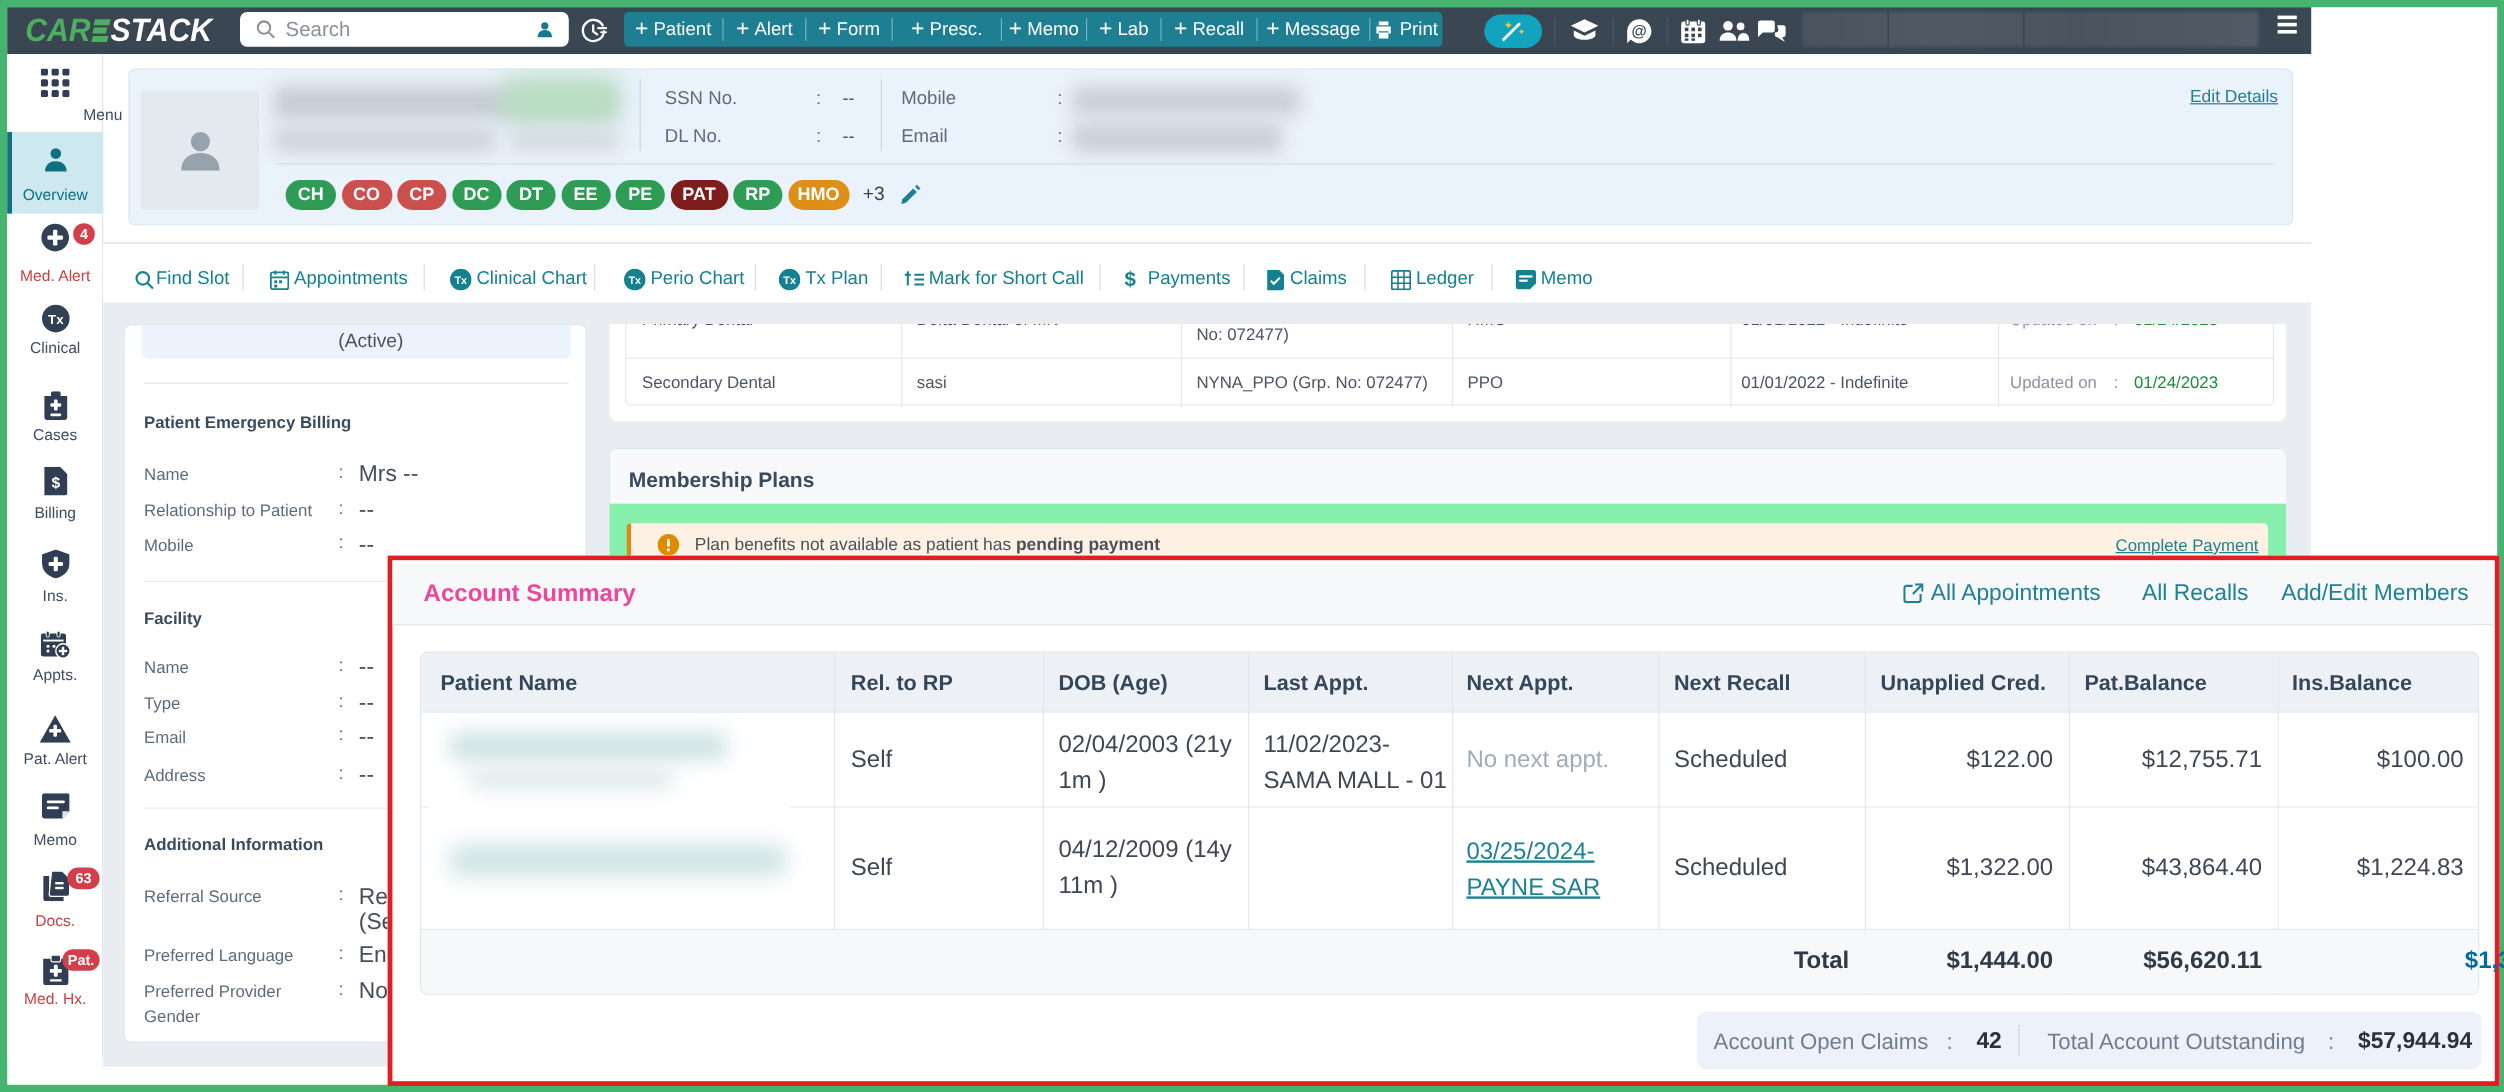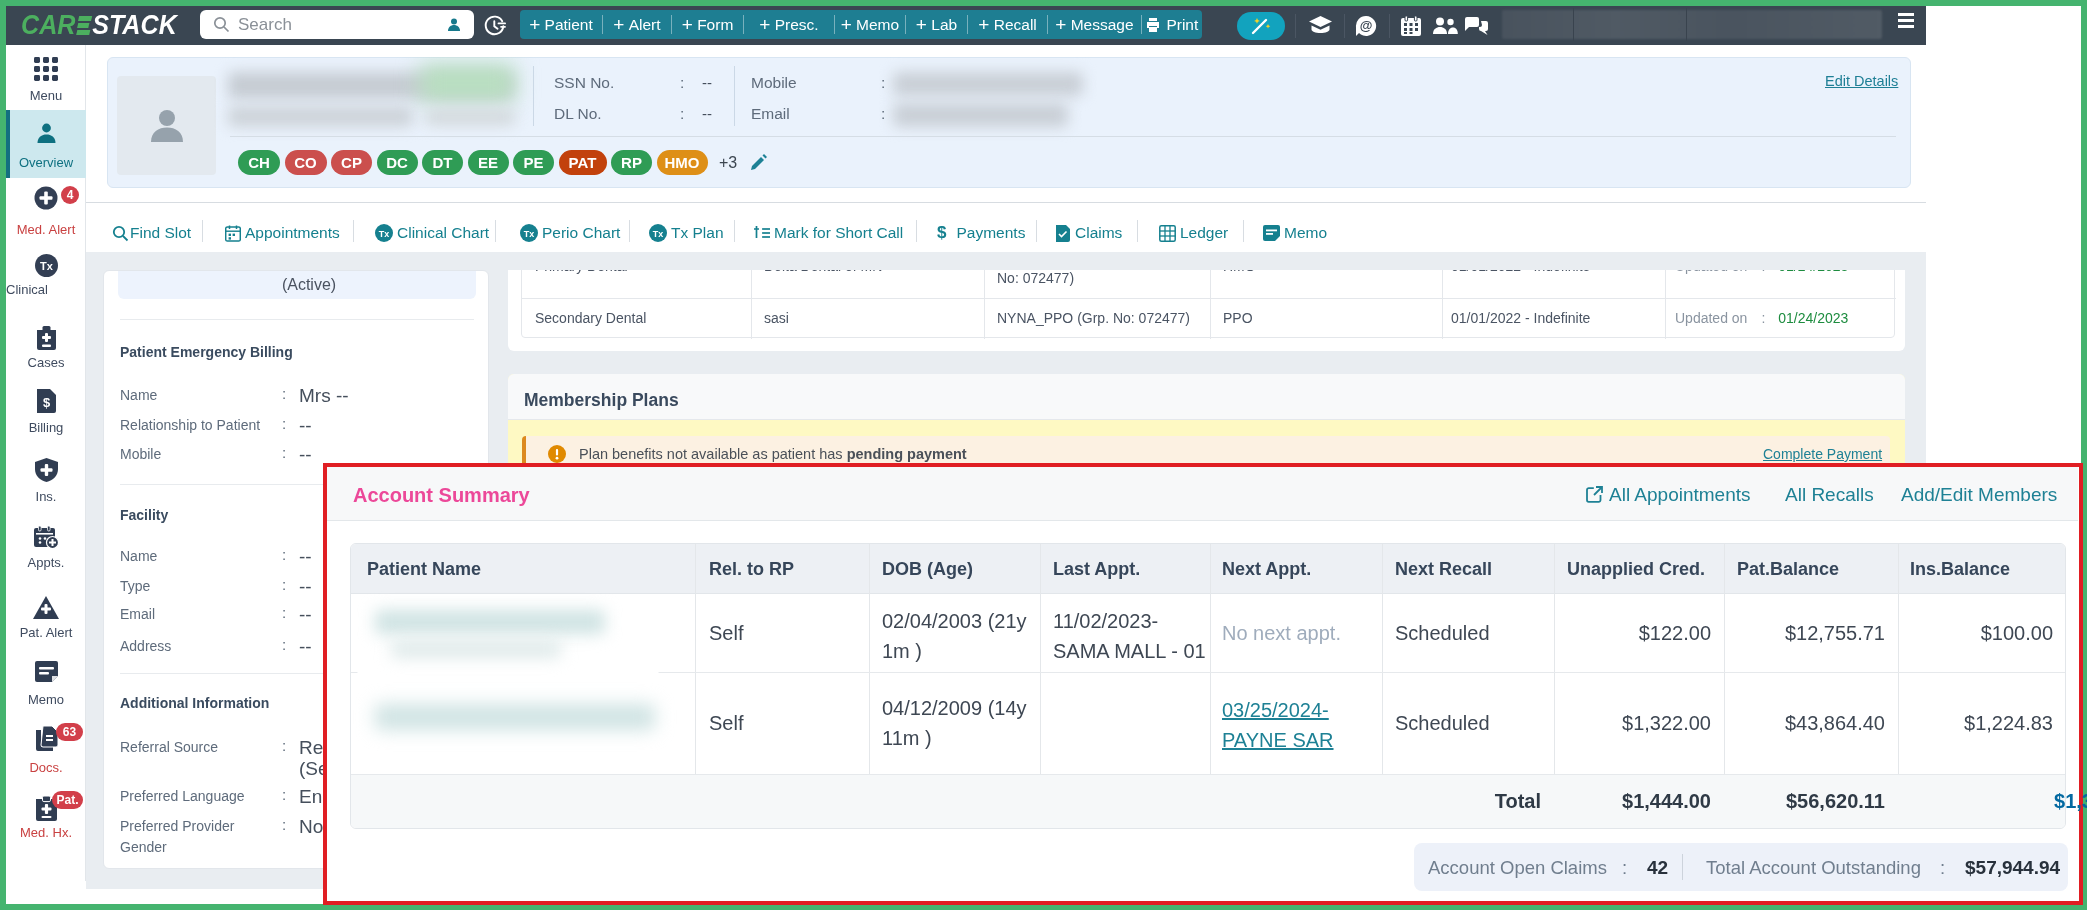--- a/index.html
+++ b/index.html
@@ -152,21 +152,21 @@
         <rect x="9" y="0" width="6" height="6" rx="1.4"></rect>
         <rect x="18" y="0" width="6" height="6" rx="1.4"></rect>
         <rect x="0" y="9" width="6" height="6" rx="1.4"></rect>
         <rect x="9" y="9" width="6" height="6" rx="1.4"></rect>
         <rect x="18" y="9" width="6" height="6" rx="1.4"></rect>
         <rect x="0" y="18" width="6" height="6" rx="1.4"></rect>
         <rect x="9" y="18" width="6" height="6" rx="1.4"></rect>
         <rect x="18" y="18" width="6" height="6" rx="1.4"></rect>
       </g>
     </svg>
-  <div class="abs" style="left:6px;top:88px;width:80px;text-align:center;font-size:13px;color:#3F4B5F">Menu</div>
+  <div class="abs" style="left:22px;top:88px;width:80px;text-align:right;font-size:13px;color:#3F4B5F">Menu</div>
 
   <div class="abs" style="left:6px;top:110px;width:80px;height:68px;background:#CDE8EE"></div>
   <div class="abs" style="left:6px;top:110px;width:4px;height:68px;background:#136F80"></div>
   <svg class="abs" style="left:34px;top:121px" width="25" height="25" viewBox="0 0 25 25">
       <circle cx="12.5" cy="7" r="4.4" fill="#0E7080"></circle>
       <path d="M3.5 22 c0-6 4.3-8.6 9-8.6 s9 2.6 9 8.6z" fill="#0E7080"></path>
     </svg>
   <div class="abs" style="left:6px;top:155px;width:80px;text-align:center;font-size:13px;color:#0E7080">Overview</div>
 
   <svg class="abs" style="left:33px;top:185px" width="26" height="26" viewBox="0 0 26 26">
@@ -174,21 +174,21 @@
       <rect x="11.2" y="6.5" width="3.6" height="13" rx="1" fill="#fff"></rect>
       <rect x="6.5" y="11.2" width="13" height="3.6" rx="1" fill="#fff"></rect>
     </svg>
   <div class="abs" style="left:61px;top:186px;width:18px;height:18px;background:#D23F4A;border-radius:50%;color:#fff;font-size:12px;font-weight:bold;text-align:center;line-height:18px">4</div>
   <div class="abs" style="left:6px;top:222px;width:80px;text-align:center;font-size:13px;color:#C94141">Med. Alert</div>
 
   <svg class="abs" style="left:34px;top:253px" width="25" height="25" viewBox="0 0 25 25">
       <circle cx="12.5" cy="12.5" r="11.5" fill="#333F54"></circle>
       <text x="12.5" y="17" font-size="11" font-weight="bold" fill="#fff" text-anchor="middle" font-family="Liberation Sans">Tx</text>
     </svg>
-  <div class="abs" style="left:6px;top:282px;width:80px;font-size:13px;color:#3F4B5F">Clinical</div>
+  <div class="abs" style="left:6px;top:282px;width:80px;text-align:center;font-size:13px;color:#3F4B5F">Clinical</div>
 
   <svg class="abs" style="left:35px;top:326px" width="23" height="24" viewBox="0 0 23 24">
       <path d="M2 4 h19 v18 a2 2 0 0 1 -2 2 h-15 a2 2 0 0 1 -2-2 z" fill="#303D52"></path>
       <rect x="7.5" y="0" width="8" height="6" rx="1.5" fill="#303D52"></rect>
       <rect x="10" y="7" width="3" height="9" rx="1" fill="#fff"></rect>
       <rect x="7" y="10" width="9" height="3" rx="1" fill="#fff"></rect>
       <rect x="7" y="18.5" width="9" height="2.4" rx="1" fill="#fff"></rect>
     </svg>
   <div class="abs" style="left:6px;top:355px;width:80px;text-align:center;font-size:13px;color:#3F4B5F">Cases</div>
 
@@ -275,21 +275,21 @@
   <div class="abs" style="left:230px;top:136px;width:1666px;height:1px;background:#D5DDE5"></div>
 
   <div class="abs" style="left:238px;top:150px;display:flex">
     <div class="pill" style="width:42px;background:#2F9C55">CH</div>
     <div class="pill" style="width:42px;background:#CB4F4D">CO</div>
     <div class="pill" style="width:41px;background:#CB4F4D">CP</div>
     <div class="pill" style="width:41px;background:#2F9C55">DC</div>
     <div class="pill" style="width:41px;background:#2F9C55">DT</div>
     <div class="pill" style="width:41px;background:#2F9C55">EE</div>
     <div class="pill" style="width:41px;background:#2F9C55">PE</div>
-    <div class="pill" style="width:48px;background:#c2410c">PAT</div>
+    <div class="pill" style="width:48px;background:#7f1d1d">PAT</div>
     <div class="pill" style="width:41px;background:#2F9C55">RP</div>
     <div class="pill" style="width:51px;background:#DE8F17">HMO</div>
   </div>
   <div class="abs" style="left:719px;top:154px;font-size:16px;color:#3C4650">+3</div>
   <svg class="abs" style="left:750px;top:153px" width="18" height="18" viewBox="0 0 18 18">
       <path d="M2 13 l9-9 3 3 -9 9 -4 1z" fill="#1D8195"></path>
       <path d="M12.5 2.5 l1.5-1.5 3 3 -1.5 1.5z" fill="#1D8195"></path>
     </svg>
 
   <div class="abs" style="left:533px;top:66px;width:1px;height:60px;background:#CBD8E6"></div>
@@ -447,21 +447,21 @@
       <div class="icell" style="left:1153px;top:8px;color:#8A94A0">Updated on<span style="display:inline-block;width:14px"></span>:<span style="display:inline-block;width:13px"></span><span style="color:#1D8C3F">01/24/2023</span></div>
       <div class="icell" style="left:13px;top:60px">Secondary Dental</div>
       <div class="icell" style="left:242px;top:60px">sasi</div>
       <div class="icell" style="left:475px;top:60px">NYNA_PPO (Grp. No: 072477)</div>
       <div class="icell" style="left:701px;top:60px">PPO</div>
       <div class="icell" style="left:929px;top:60px">01/01/2022 - Indefinite</div>
       <div class="icell" style="left:1153px;top:60px;color:#8A94A0">Updated on<span style="display:inline-block;width:14px"></span>:<span style="display:inline-block;width:13px"></span><span style="color:#1D8C3F">01/24/2023</span></div>
     </div>
   </div>
 
-  <div class="abs" style="left:508px;top:374px;width:1397px;height:130px;background:#fef9c3;border-radius:6px;overflow:hidden">
+  <div class="abs" style="left:508px;top:374px;width:1397px;height:130px;background:#86efac;border-radius:6px;overflow:hidden">
     <div class="abs" style="left:0;top:0;width:1397px;height:46px;background:#F8F9FA;border-bottom:1px solid #E5E8EC"></div>
     <div class="abs" style="left:16px;top:16px;font-size:17.5px;font-weight:bold;color:#3A4A5E">Membership Plans</div>
     <div class="abs" style="left:14px;top:62px;width:1368px;height:60px;background:#FCF1E2;border-left:4px solid #DC8A1F;border-radius:4px">
       <svg class="abs" style="left:22px;top:9px" width="18" height="18" viewBox="0 0 18 18">
           <circle cx="9" cy="9" r="9" fill="#E08A00"></circle>
           <rect x="7.9" y="4" width="2.2" height="6.5" rx="1" fill="#fff"></rect>
           <circle cx="9" cy="13.2" r="1.4" fill="#fff"></circle>
         </svg>
       <div class="abs" style="left:53px;top:10px;font-size:14.5px;color:#4A5058;white-space:nowrap">Plan benefits not available as patient has <b>pending payment</b></div>
       <div class="abs" style="left:1237px;top:10px;font-size:14px;color:#1E8195;text-decoration:underline;white-space:nowrap">Complete Payment</div>

